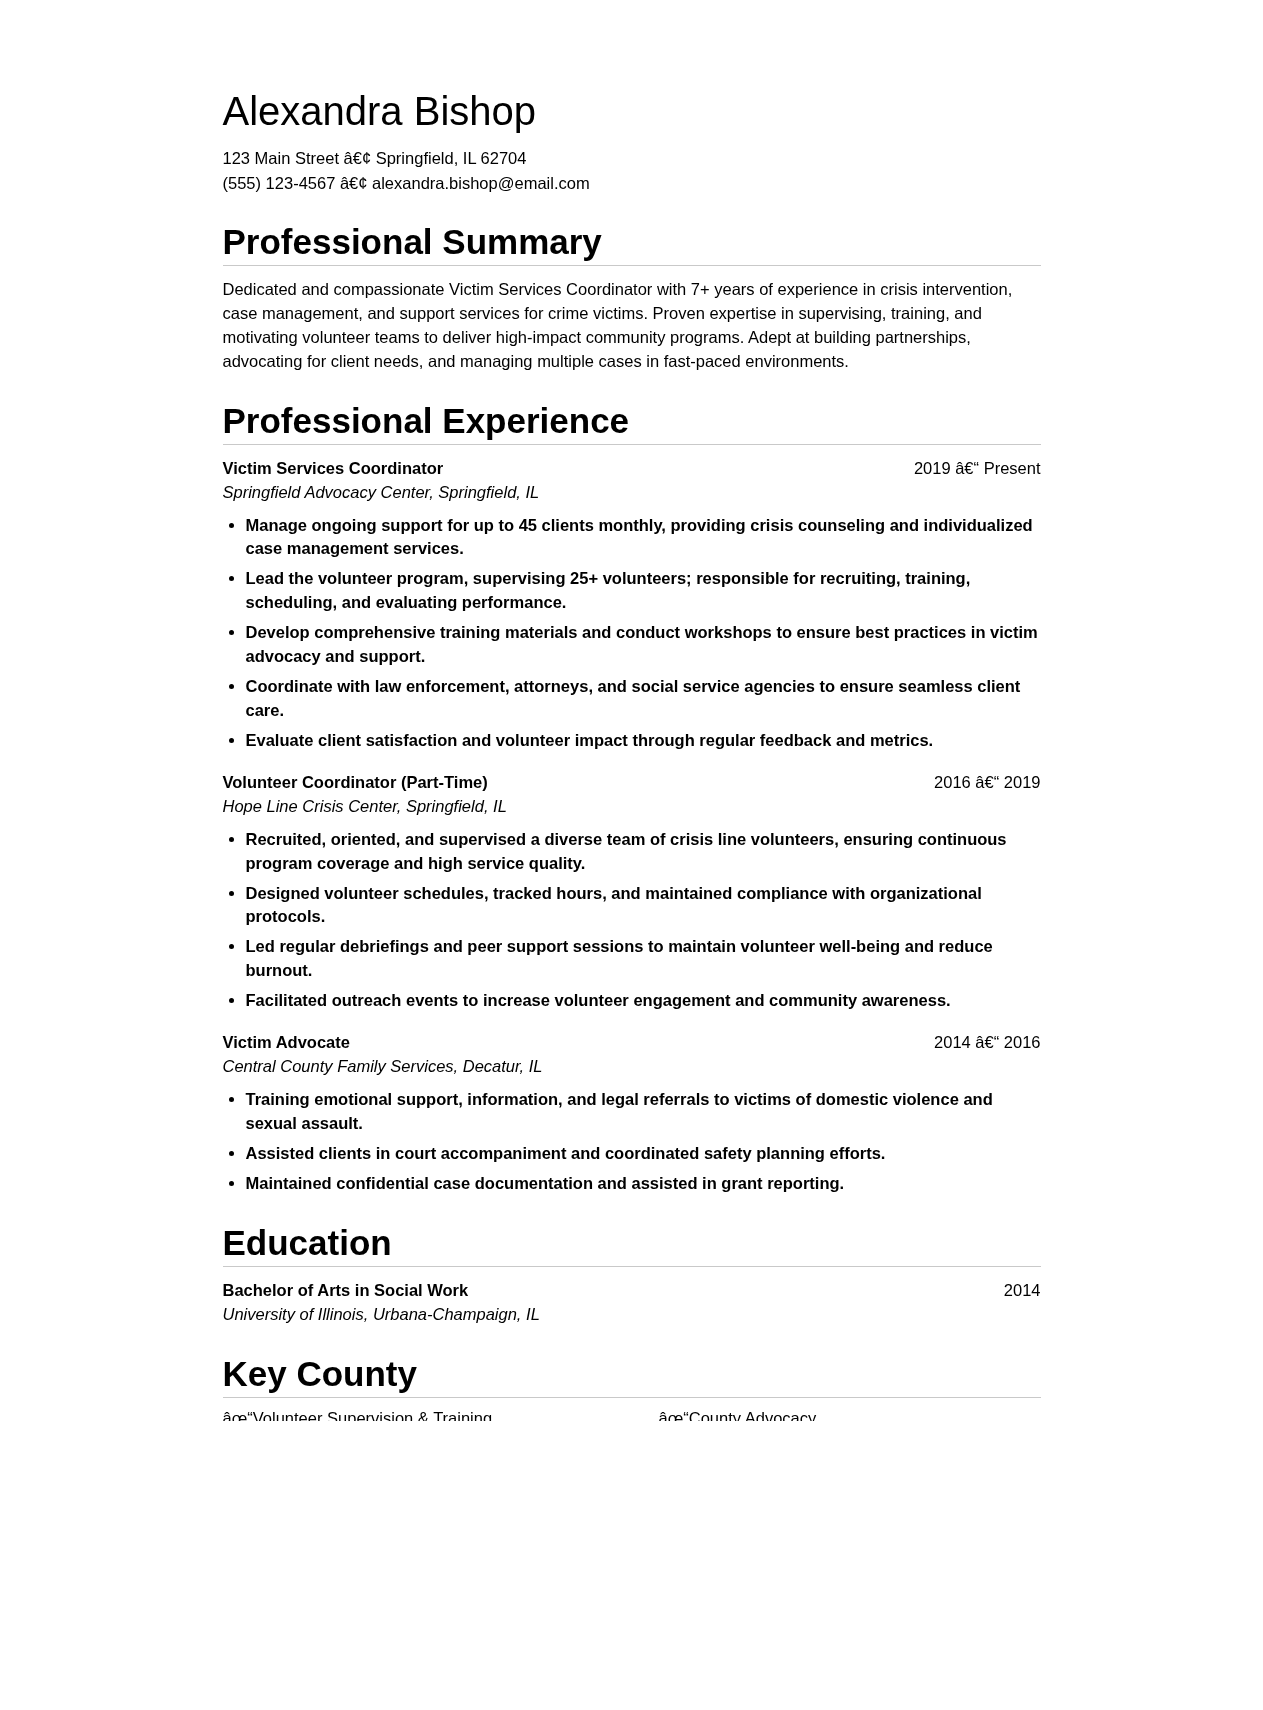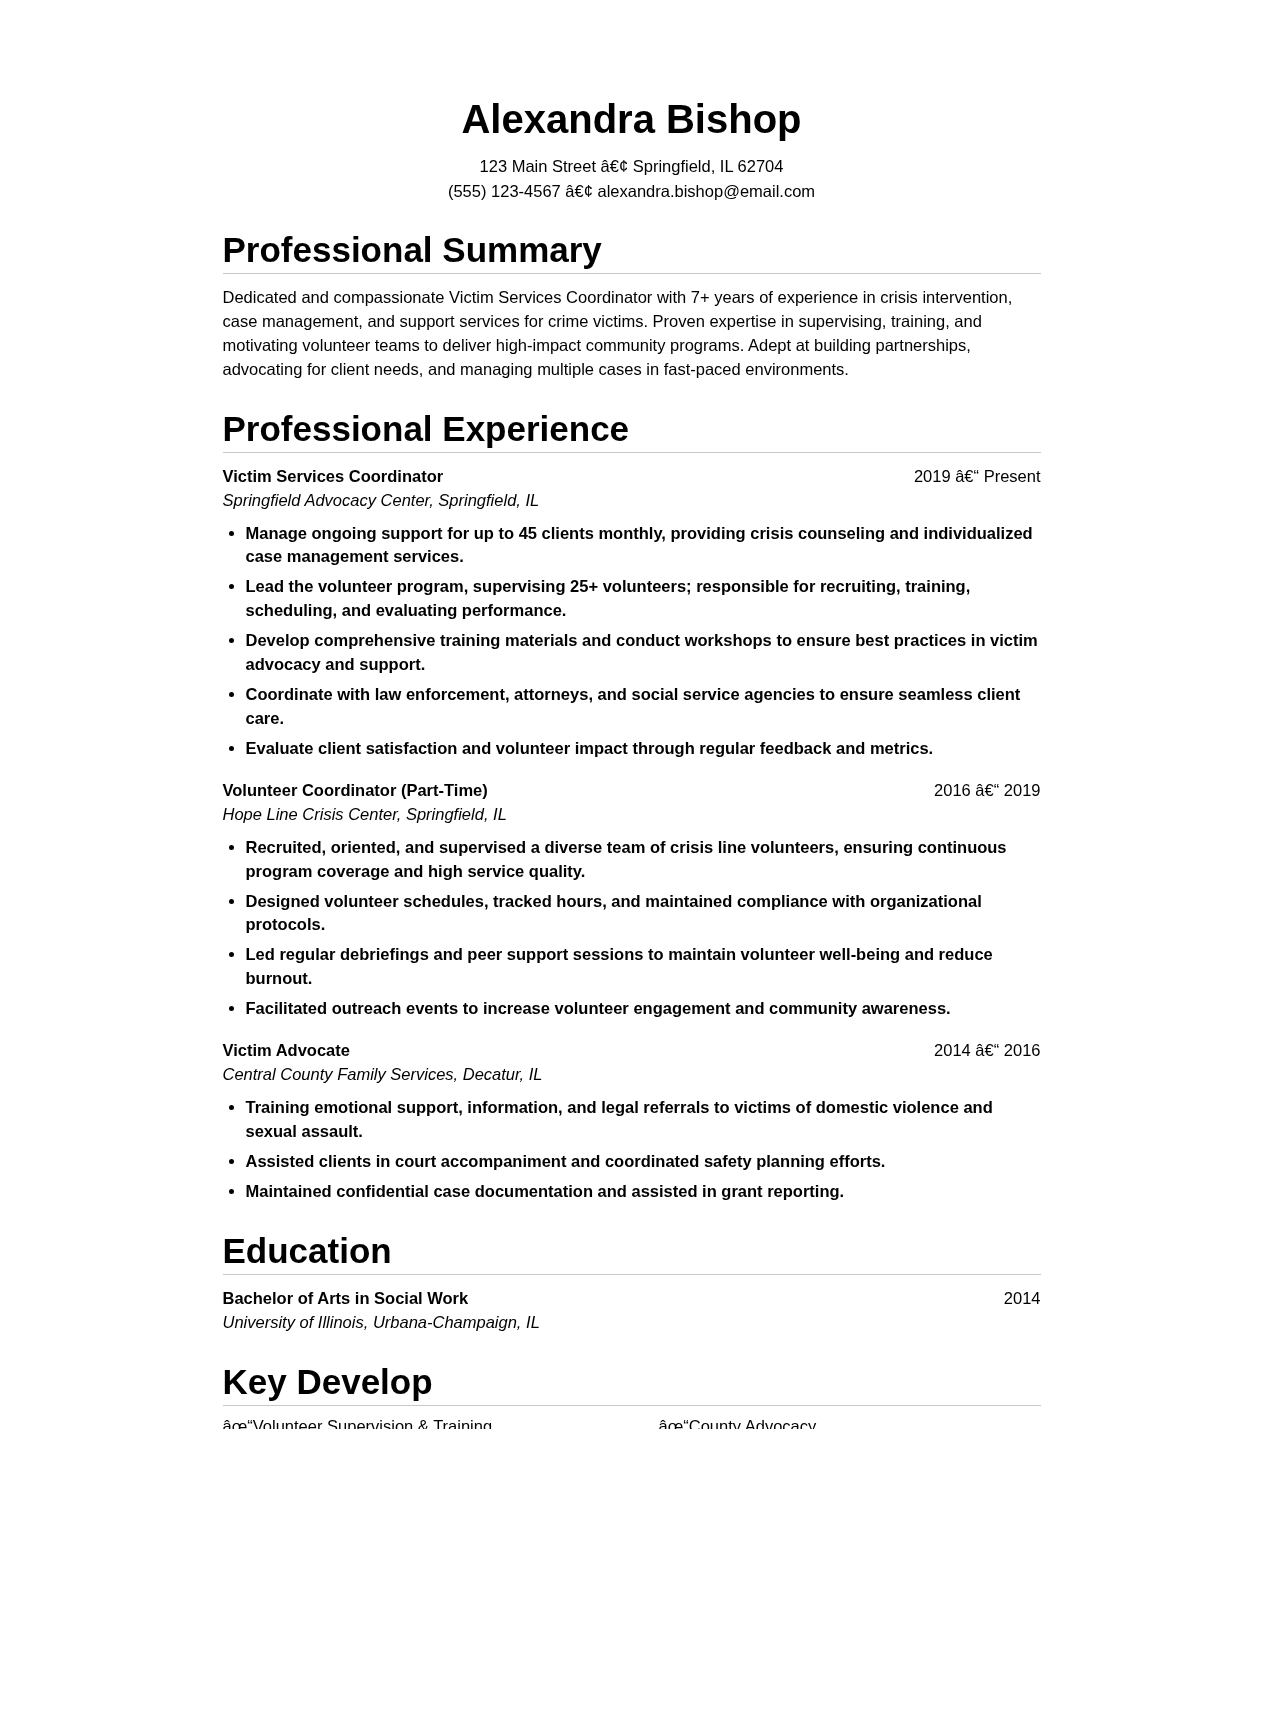--- a/index.html
+++ b/index.html
@@ -14,30 +14,29 @@
     font-size: 16.5px;
     line-height: 1.45;
     color: #000000;
   }
   .resume {
     width: 818px;
     margin: 0 auto;
     padding-top: 88px;
   }
   .name {
-    margin: 8px;
+    margin: 0;
     font-size: 40px;
-    font-weight: bold;
-    text-align: center;
+    font-weight: normal;
+    text-align: left;
     line-height: 1.15;
   }
   .contact {
     margin-top: 12px;
     margin-bottom: 12px;
-    text-align: center;
   }
   .contact div { line-height: 24.5px; }
   h2.section-heading {
     margin: 26px 0 0 0;
     font-size: 35px;
     font-weight: bold;
     line-height: 1.2;
     padding-bottom: 2px;
     border-bottom: 1px solid #c9c9c9;
   }
@@ -129,19 +128,19 @@
 
   <h2 class="section-heading">Education</h2>
   <div class="edu-entry">
     <div class="edu-row">
       <span class="edu-degree">Bachelor of Arts in Social Work</span>
       <span class="edu-dates">2014</span>
     </div>
     <div class="edu-school">University of Illinois, Urbana-Champaign, IL</div>
   </div>
 
-  <h2 class="section-heading">Key Develop</h2>
+  <h2 class="section-heading">Key County</h2>
   <div class="skills-grid">
     <div>âœ“Volunteer Supervision &amp; Training</div>
     <div>âœ“County Advocacy</div>
   </div>
 
 </div>
 
 </body></html>

